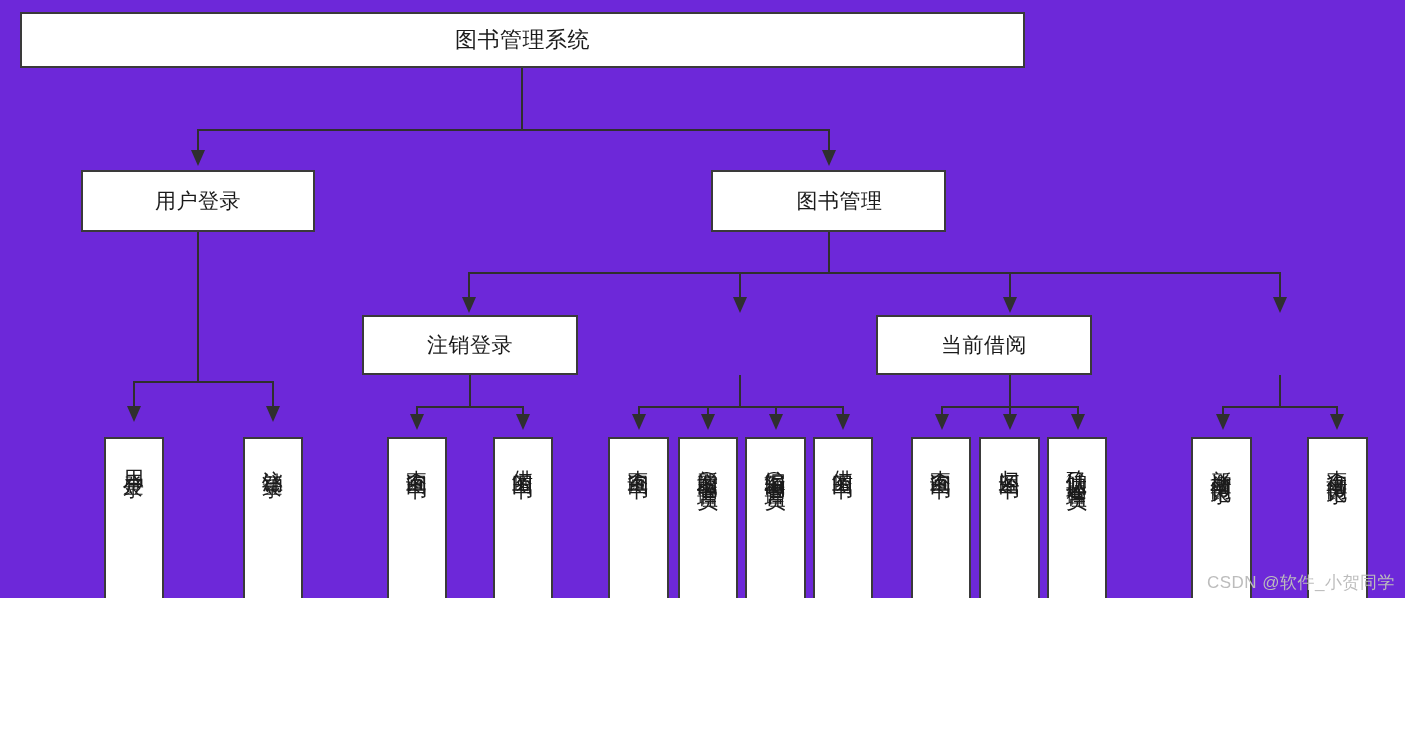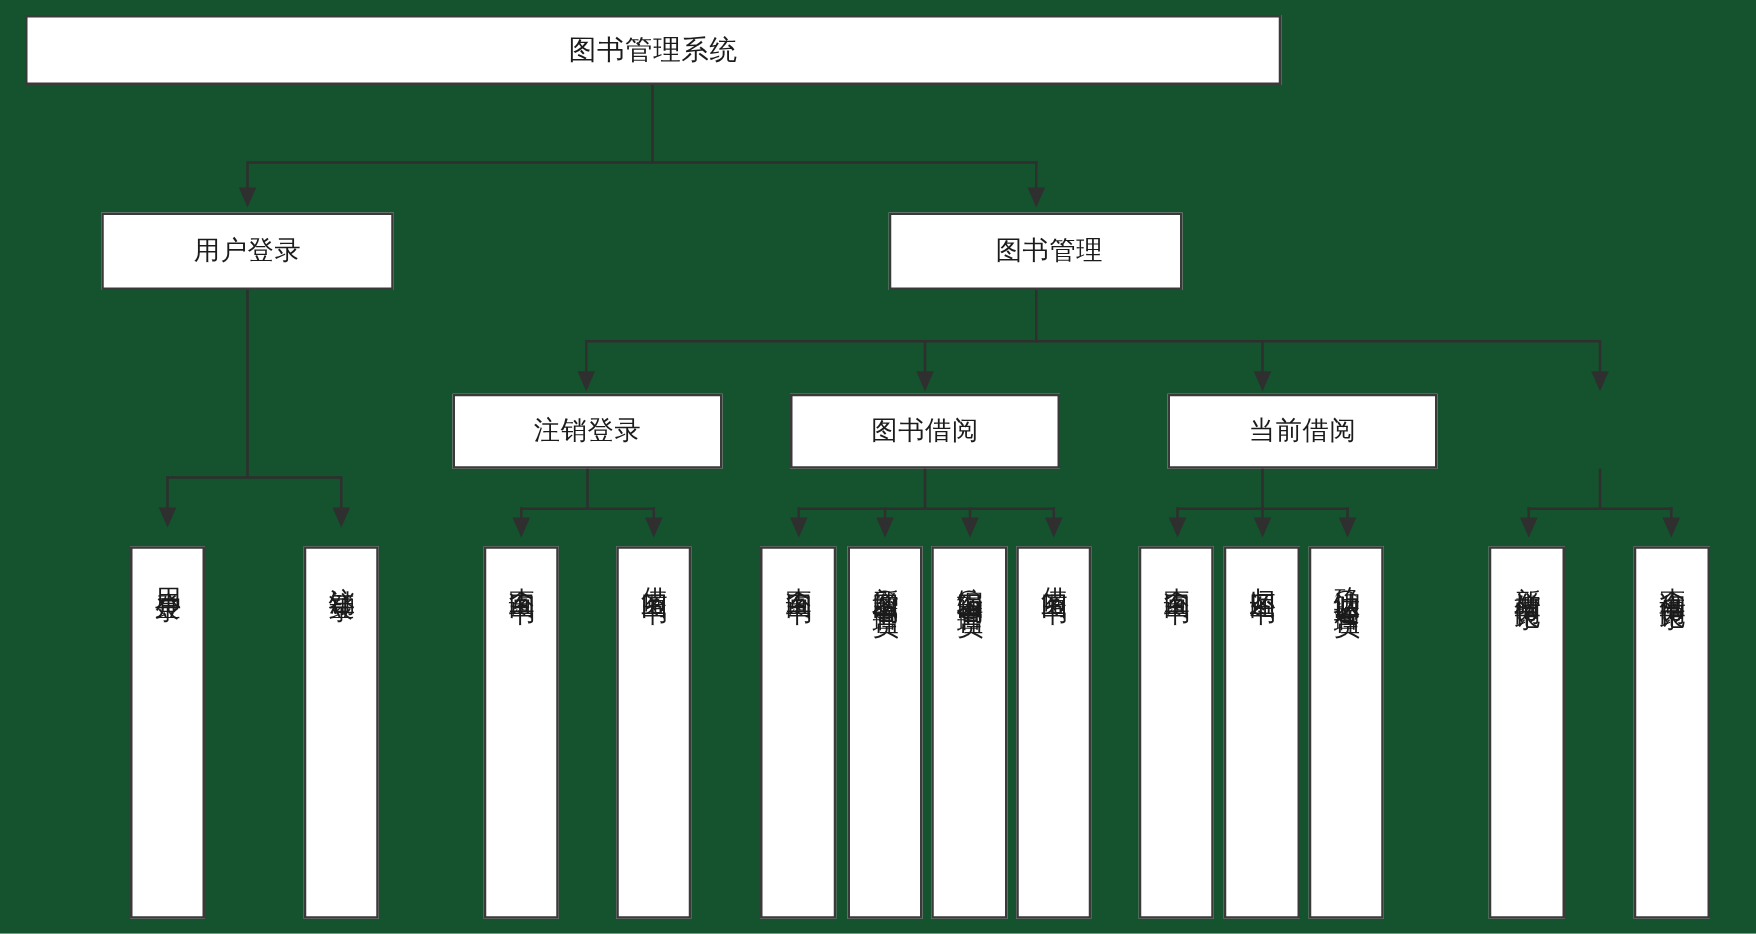--- a/index.html
+++ b/index.html
@@ -3,22 +3,22 @@
 <meta charset="utf-8">
 <style>
   html,body{margin:0;padding:0;background:#ffffff;}
   body{
     font-family:"Liberation Sans","DejaVu Sans",sans-serif;
     -webkit-font-smoothing:antialiased;
   }
   #canvas{
     position:relative;
     width:1405px;
-    height:747px;
-    background:#14532d;
+    height:598px;
+    background:#6d28d9;
     overflow:hidden;
   }
   .node{
     position:absolute;
     box-sizing:border-box;
     background:#ffffff;
     border:2px solid #3a3a3a;
     display:flex;
     align-items:center;
     justify-content:center;
@@ -111,24 +111,21 @@
   <div class="ln vline" style="left:739px;top:272px;height:26px;"></div>
   <div class="arrow" style="left:733px;top:297px;"></div>
   <div class="ln vline" style="left:1009px;top:272px;height:26px;"></div>
   <div class="arrow" style="left:1003px;top:297px;"></div>
   <div class="ln vline" style="left:1279px;top:272px;height:26px;"></div>
   <div class="arrow" style="left:1273px;top:297px;"></div>
 
   <div class="node h" style="left:362px;top:315px;width:216px;height:60px;">
     <span class="label">注销登录</span>
   </div>
-  <div class="node h" style="left:632px;top:315px;width:216px;height:60px;">
-    <span class="label">图书借阅</span>
-  </div>
-  <div class="node h" style="left:934px;top:315px;width:216px;height:60px;">
+  <div class="node h" style="left:876px;top:315px;width:216px;height:60px;">
     <span class="label">当前借阅</span>
   </div>
 
   <div class="ln vline" style="left:469px;top:375px;height:32px;"></div>
   <div class="ln hline" style="left:416px;top:406px;width:108px;"></div>
   <div class="ln vline" style="left:416px;top:406px;height:10px;"></div>
   <div class="arrow" style="left:410px;top:414px;"></div>
   <div class="ln vline" style="left:522px;top:406px;height:10px;"></div>
   <div class="arrow" style="left:516px;top:414px;"></div>
 
@@ -196,14 +193,15 @@
     <span class="label">确认归还（管理员）</span>
   </div>
 
   <div class="node v" style="left:1191px;top:437px;width:61px;height:298px;">
     <span class="label">新增借阅记录</span>
   </div>
   <div class="node v" style="left:1307px;top:437px;width:61px;height:298px;">
     <span class="label">查询借阅记录</span>
   </div>
 
+  <div class="watermark">CSDN @软件_小贺同学</div>
 
 </div>
 
 </body></html>

